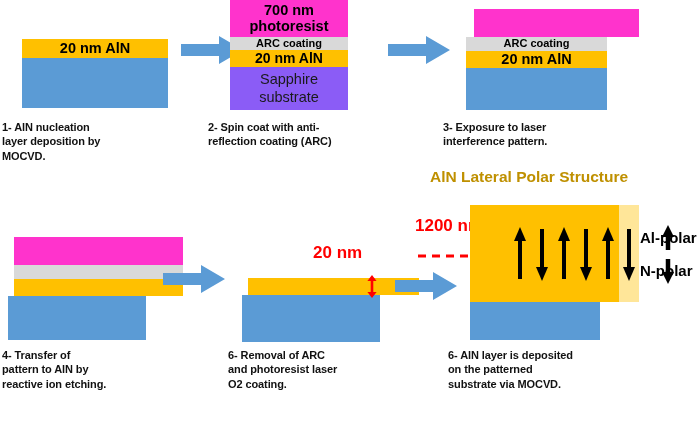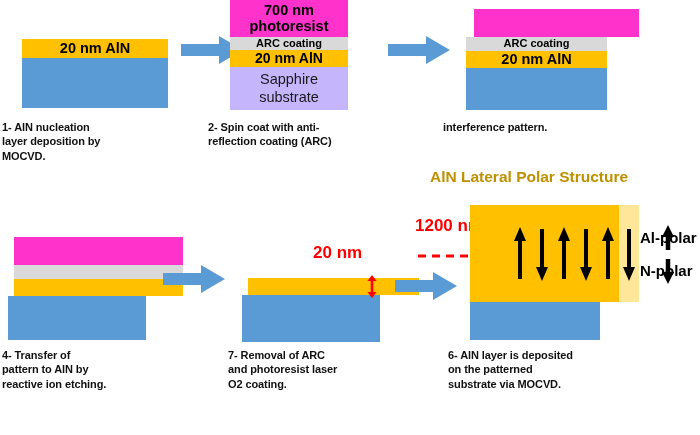--- a/index.html
+++ b/index.html
@@ -98,21 +98,21 @@
     <div class="layer" style="left:0px; top:0px; width:118px; height:37px; background:#FF33CC; flex-direction:column;">
       <span class="lbl-bold" style="font-size:14.5px;">700 nm</span>
       <span class="lbl-bold" style="font-size:14.5px;">photoresist</span>
     </div>
     <div class="layer" style="left:0px; top:37px; width:118px; height:13px; background:#D9D9D9;">
       <span class="lbl-bold" style="font-size:11px;">ARC coating</span>
     </div>
     <div class="layer" style="left:0px; top:50px; width:118px; height:17px; background:#FFC000;">
       <span class="lbl-bold" style="font-size:14px;">20 nm AlN</span>
     </div>
-    <div class="layer" style="left:0px; top:67px; width:118px; height:43px; background:#c4b5fd; flex-direction:column;">
+    <div class="layer" style="left:0px; top:67px; width:118px; height:43px; background:#8b5cf6; flex-direction:column;">
       <span style="font-size:14.5px; color:#1a1a1a;">Sapphire</span>
       <span style="font-size:14.5px; color:#1a1a1a; margin-top:2px;">substrate</span>
     </div>
   </div>
 
   <div class="flow-arrow" style="left:388px; top:36px; width:62px; height:28px;">
     <svg width="62" height="28" viewBox="0 0 62 28">
       <polygon points="0,8 38,8 38,0 62,14 38,28 38,20 0,20" fill="#5B9BD5"></polygon>
     </svg>
   </div>
@@ -138,20 +138,21 @@
     <div>layer deposition by</div>
     <div>MOCVD.</div>
   </div>
 
   <div class="caption" style="left:208px; top:120px; width:215px;">
     <div>2- Spin coat with anti-</div>
     <div>reflection coating (ARC)</div>
   </div>
 
   <div class="caption" style="left:443px; top:120px; width:230px;">
+    <div>3- Exposure to laser</div>
     <div>interference pattern.</div>
   </div>
 
   <div class="lps-title" style="left:430px; top:168px;">AlN Lateral Polar Structure</div>
 
   <div class="abs" style="left:0px; top:230px; width:180px; height:110px;">
     <div class="abs" style="left:14px; top:7px; width:132px; height:28px;">
       <div class="abs" style="left:0px;  top:0; width:21px; height:28px; background:#FF33CC;"></div>
       <div class="abs" style="left:38px; top:0; width:21px; height:28px; background:#FF33CC;"></div>
       <div class="abs" style="left:76px; top:0; width:21px; height:28px; background:#FF33CC;"></div>
@@ -282,21 +283,21 @@
     <div class="legend-text" style="left:170px; top:57px;">N-polar</div>
   </div>
 
   <div class="caption" style="left:2px; top:348px; width:200px;">
     <div>4- Transfer of</div>
     <div>pattern to AlN by</div>
     <div>reactive ion etching.</div>
   </div>
 
   <div class="caption" style="left:228px; top:348px; width:210px;">
-    <div>7- Removal of ARC</div>
+    <div>6- Removal of ARC</div>
     <div>and photoresist laser</div>
     <div>O2 coating.</div>
   </div>
 
   <div class="caption" style="left:448px; top:348px; width:250px;">
     <div>6- AlN layer is deposited</div>
     <div>on the patterned</div>
     <div>substrate via MOCVD.</div>
   </div>
 

